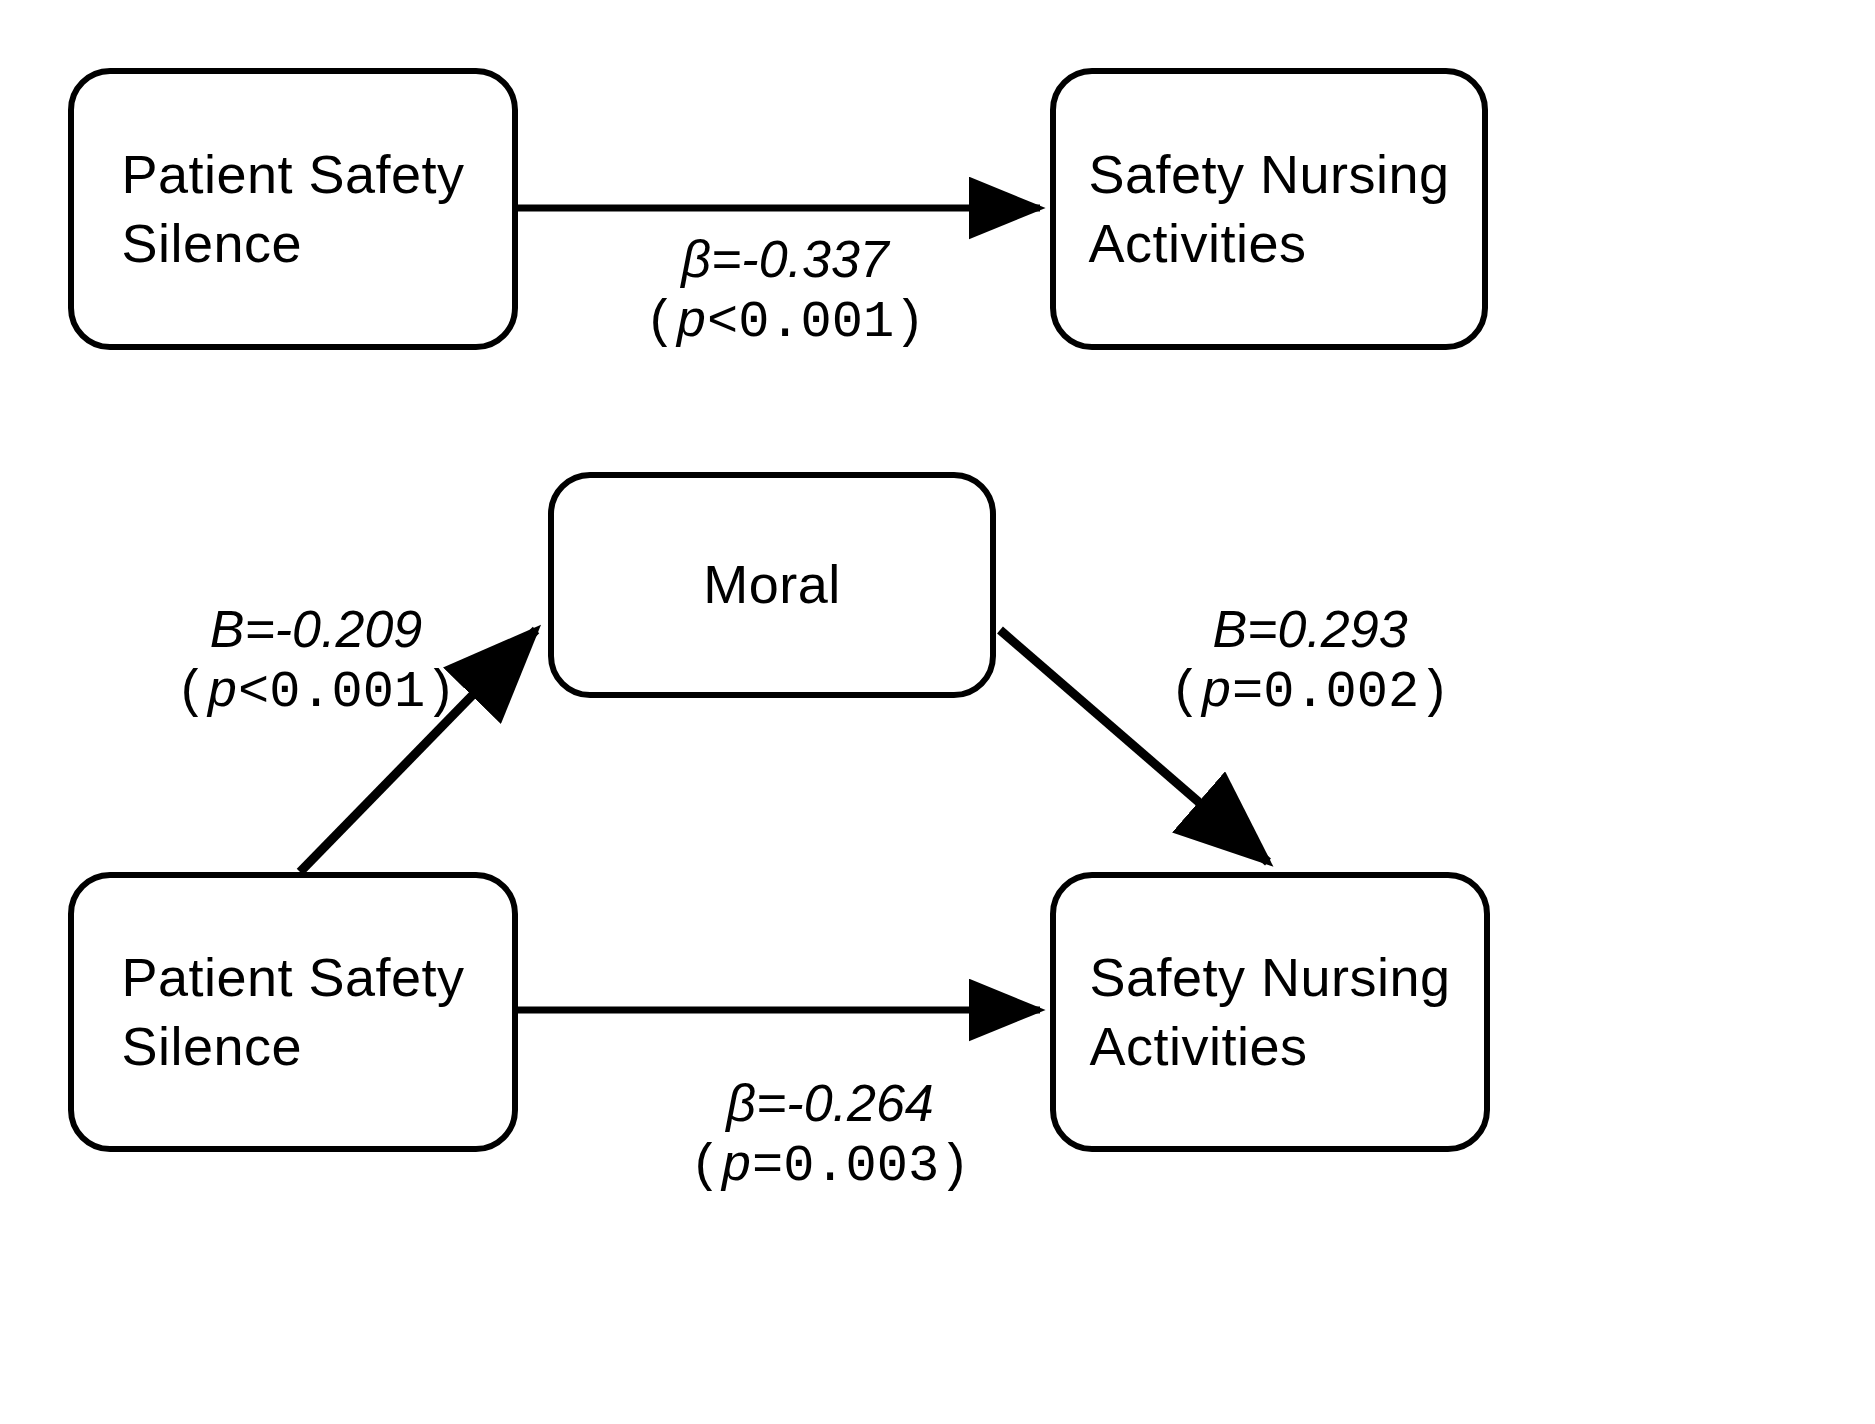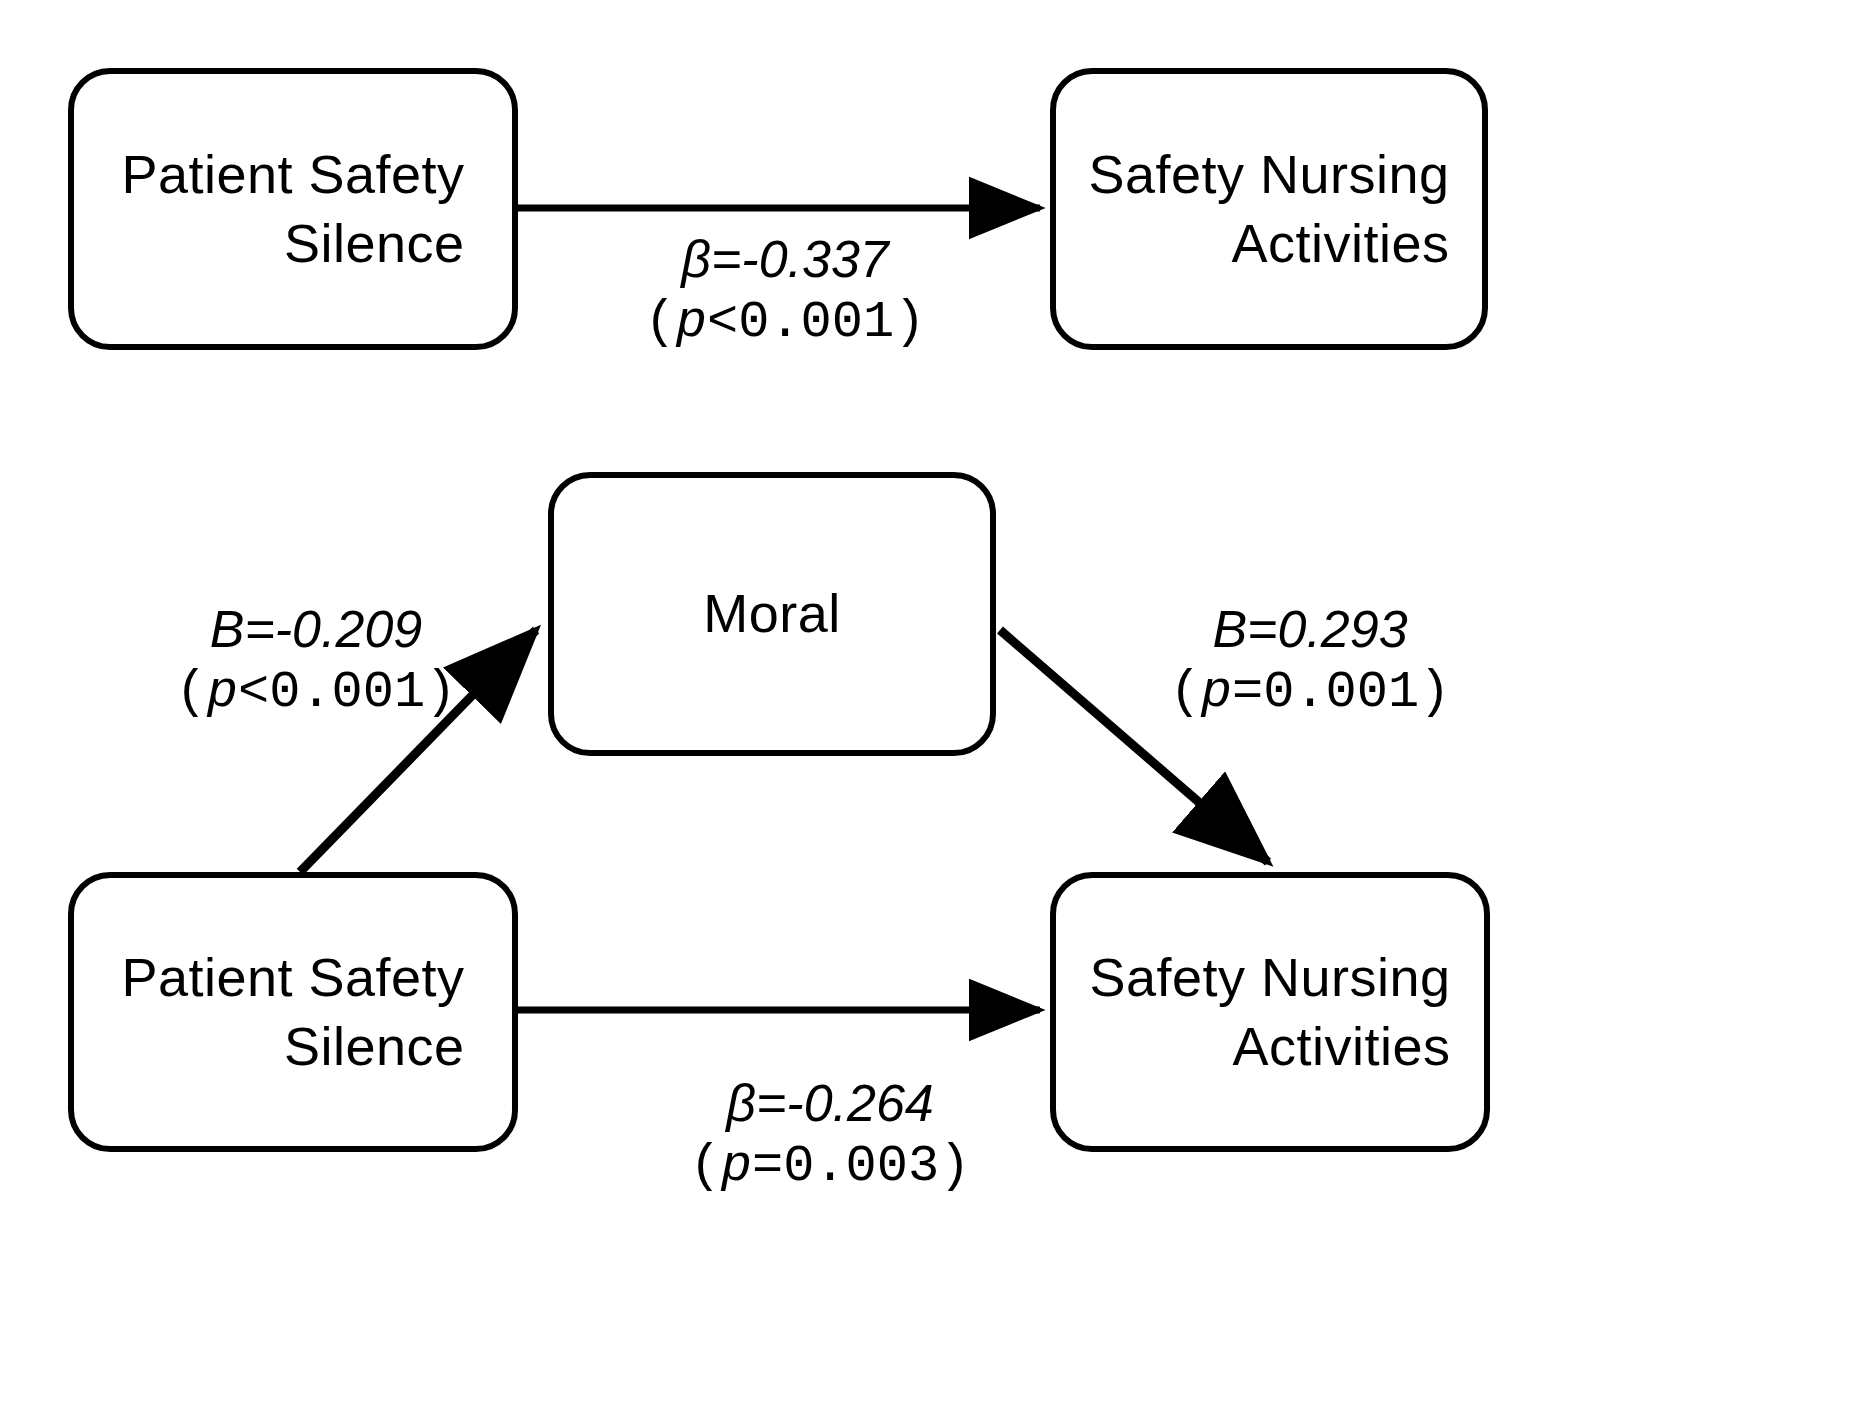--- a/index.html
+++ b/index.html
@@ -17,21 +17,21 @@
   }
   .node {
     position: absolute;
     box-sizing: border-box;
     background: #ffffff;
     border: 6px solid #000000;
     border-radius: 42px;
     display: flex;
     align-items: center;
     justify-content: center;
-    text-align: right;
+    text-align: left;
     color: #000000;
     font-size: 54px;
     line-height: 1.28;
     letter-spacing: 0.5px;
     z-index: 3;
   }
   .node-label {
     display: block;
     padding: 0 10px;
   }
@@ -56,21 +56,21 @@
   .edge-label .coef { display: block; font-style: italic; }
   .edge-label .pval { display: block; font-family: Liberation Mono, monospace; }
   .edge-label i { font-style: italic; }
 
   
   #node-top-left   { left: 68px;   top: 68px;   width: 450px; height: 282px; }
   #node-top-right  { left: 1050px; top: 68px;   width: 438px; height: 282px; }
   #label-top       { left: 640px;  top: 228px;  width: 290px; }
 
   
-  #node-mediator     { left: 548px;  top: 472px;  width: 448px; height: 284px; }
+  #node-mediator     { left: 548px;  top: 472px;  width: 448px; height: 226px; }
   #node-bottom-left  { left: 68px;   top: 872px;  width: 450px; height: 280px; }
   #node-bottom-right { left: 1050px; top: 872px;  width: 440px; height: 280px; }
 
   #label-left-path   { left: 166px;  top: 598px;  width: 300px; }
   #label-right-path  { left: 1160px; top: 598px;  width: 300px; }
   #label-direct      { left: 680px;  top: 1072px; width: 300px; }
 </style>
 </head>
 <body>
 
@@ -136,21 +136,21 @@
   <div class="edge-label" id="label-left-path">
     <span class="coef">B=-0.209</span>
     <span class="pval">
       <span>(</span><i>p</i><span>&lt;0.001)</span>
     </span>
   </div>
 
   <div class="edge-label" id="label-right-path">
     <span class="coef">B=0.293</span>
     <span class="pval">
-      <span>(</span><i>p</i><span>=0.001)</span>
+      <span>(</span><i>p</i><span>=0.002)</span>
     </span>
   </div>
 
   <div class="edge-label" id="label-direct">
     <span class="coef">β=-0.264</span>
     <span class="pval">
       <span>(</span><i>p</i><span>=0.003)</span>
     </span>
   </div>
 

